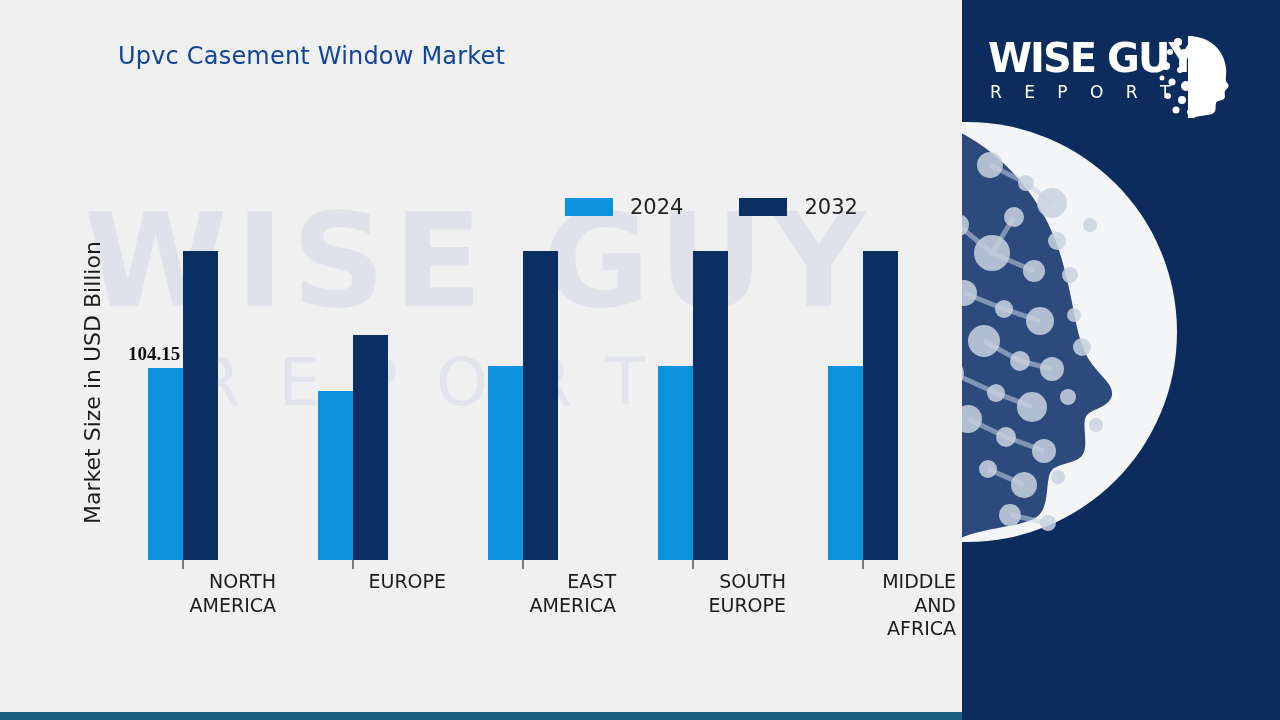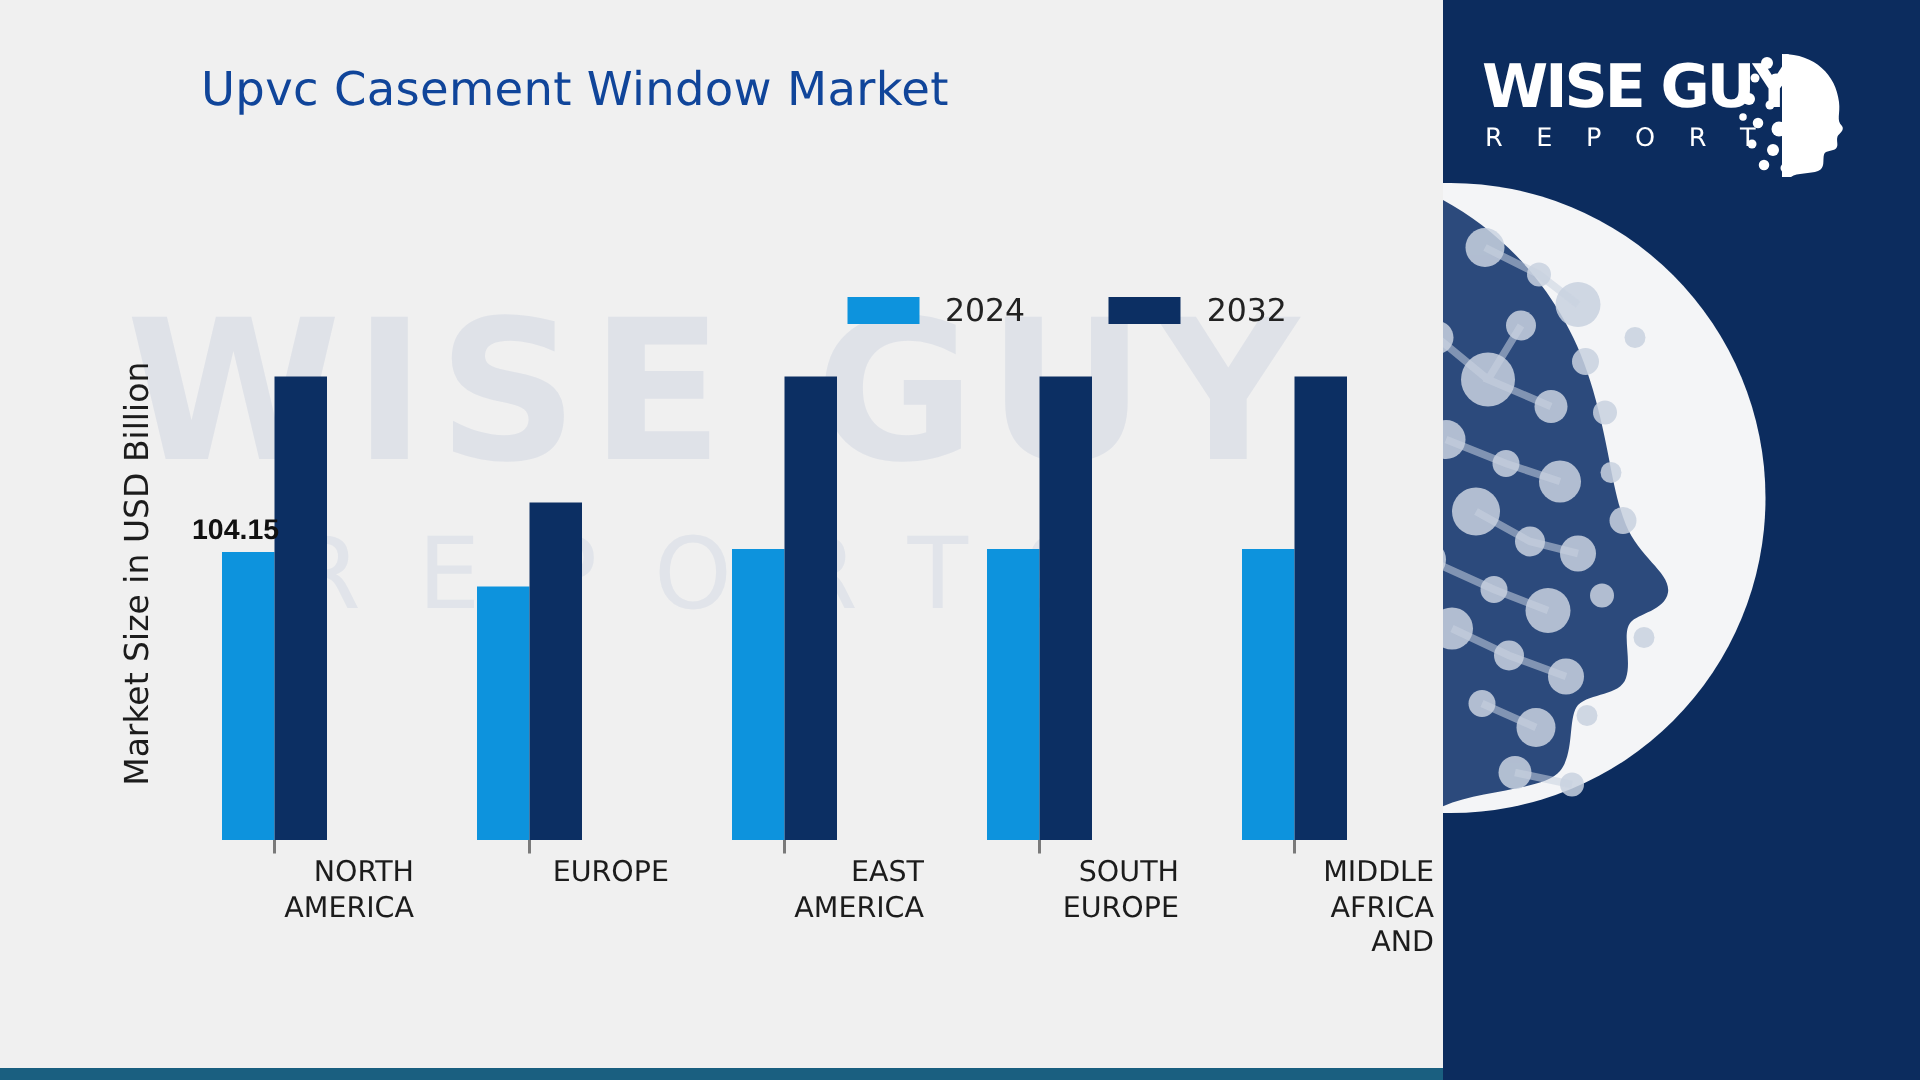--- a/index.html
+++ b/index.html
@@ -35,22 +35,22 @@
   .logo-reports{
     position:absolute;left:2px;top:46px;
     font-family:"DejaVu Sans","Liberation Sans",sans-serif;
     font-weight:400;font-size:17px;letter-spacing:8.5px;color:#ffffff;
     line-height:20px;white-space:nowrap;
   }
   .logo-head{position:absolute;left:170px;top:-2px;width:80px;height:84px;}
 
   
   .chart-title{
-    position:absolute;left:134px;top:42px;
-    font-size:31px;font-weight:400;color:#10459a;
+    position:absolute;left:118px;top:42px;
+    font-size:24px;font-weight:400;color:#10459a;
     font-family:"DejaVu Sans","Liberation Sans",sans-serif;
     white-space:nowrap;letter-spacing:0.2px;
   }
 
   
   .watermark{position:absolute;left:0;top:150px;width:962px;height:360px;
              pointer-events:none;overflow:hidden;}
   .wm-line1{
     position:absolute;left:14px;top:46px;width:930px;text-align:center;
     font-size:130px;font-weight:700;letter-spacing:8px;
@@ -88,21 +88,21 @@
   .bar.s2024{left:0;background:#0d93dd;}
   .bar.s2032{left:35px;background:#0c2f63;}
   .tick{position:absolute;bottom:-9px;left:34px;width:1.6px;height:9px;background:#7a7a7a;}
   .cat-label{
     position:absolute;top:410px;left:-58px;width:186px;text-align:right;
     font-size:19px;color:#1c1c1c;line-height:23.5px;
     font-family:"DejaVu Sans","Liberation Sans",sans-serif;
   }
   .value-label{
     position:absolute;font-size:19px;font-weight:700;color:#111;
-    white-space:nowrap;font-family:Liberation Sans, sans-serif;
+    white-space:nowrap;font-family:Liberation Serif, serif;
   }
 
   
   .bottom-strip{position:absolute;left:0;top:712px;width:962px;height:8px;background:#1a5f80;}
 </style>
 </head>
 <body>
 
 <div id="stage">
 
@@ -161,22 +161,22 @@
           <div>SOUTH</div>
           <div>EUROPE</div>
         </div>
       </div>
       <div class="bar-group" style="left: 828px;">
         <div class="bar s2024" title="2024: 105.2" style="height: 193.955px; background: rgb(13, 147, 221);"></div>
         <div class="bar s2032" title="2032: 167.6" style="height: 309px; background: rgb(12, 47, 99);"></div>
         <div class="tick"></div>
         <div class="cat-label">
           <div>MIDDLE</div>
+          <div>AND</div>
           <div>AFRICA</div>
-          <div>AND</div>
         </div>
       </div>
       <div class="value-label" style="left: 128px; top: 342.981px;">104.15</div>
     </div>
 
   <div class="bottom-strip"></div>
 
   <div class="right-panel">
     <div class="panel-circle"></div>
 

